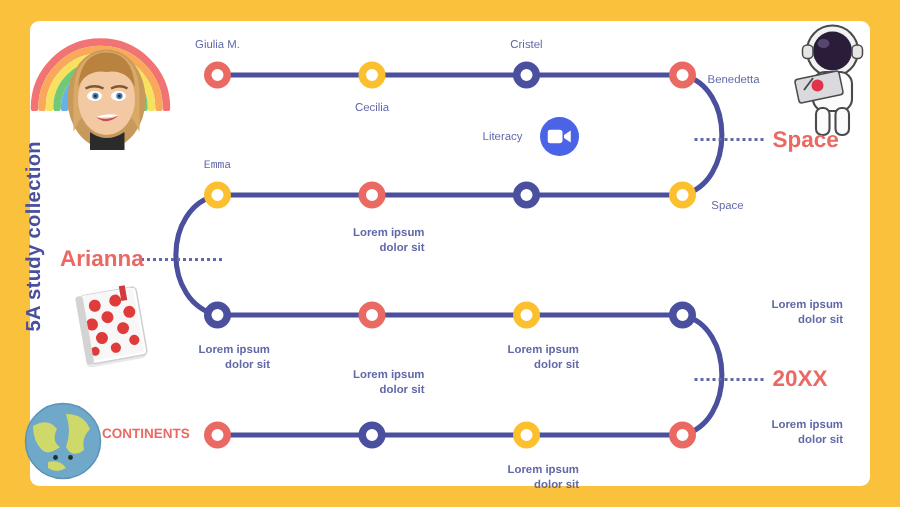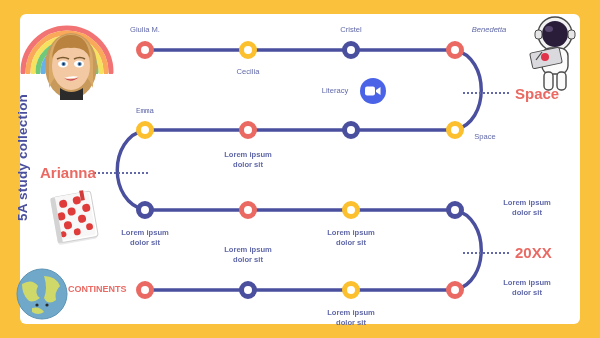--- a/index.html
+++ b/index.html
@@ -63,21 +63,21 @@
   .n-red{border-color:#ea6a63;}
   .n-yellow{border-color:#fcc02e;}
   .n-blue{border-color:#4a4f9e;}
 
   
   .lbl{
     position:absolute;
     color:#6169a8;
     font-size:7.6px;
     line-height:10px;
-    text-align:center;
+    text-align:right;
     white-space:nowrap;
     transform:translateX(-50%);
   }
   .lbl.two{white-space:normal;width:70px;font-weight:bold;}
 
   
   .mile{
     position:absolute;
     color:#ea6a63;
     font-weight:bold;
@@ -204,21 +204,21 @@
   </svg>
 
   <div class="node n-red" style="left:145px;top:50px;"></div>
   <div class="node n-yellow" style="left:248px;top:50px;"></div>
   <div class="node n-blue" style="left:351px;top:50px;"></div>
   <div class="node n-red" style="left:455px;top:50px;"></div>
 
   <div class="lbl" style="left:145px;top:25px;">Giulia M.</div>
   <div class="lbl" style="left:248px;top:67px;">Cecilia</div>
   <div class="lbl" style="left:351px;top:25px;">Cristel</div>
-  <div class="lbl" style="left:489px;top:25px;font-style:italic;">Benedetta</div>
+  <div class="lbl" style="left:489px;top:48px;">Benedetta</div>
 
   <div class="lbl" style="left:335px;top:86px;">Literacy</div>
   <div class="videochip" style="left:373px;top:91px;">
     <svg width="16" height="12" viewBox="0 0 16 12">
       <rect x="0" y="1.5" width="10" height="9" rx="2" fill="#ffffff"></rect>
       <path d="M11 5 L15.5 2 L15.5 10 L11 7 Z" fill="#ffffff"></path>
     </svg>
   </div>
 
   <div class="dots" style="left:463px;top:92px;width:46px;"></div>

